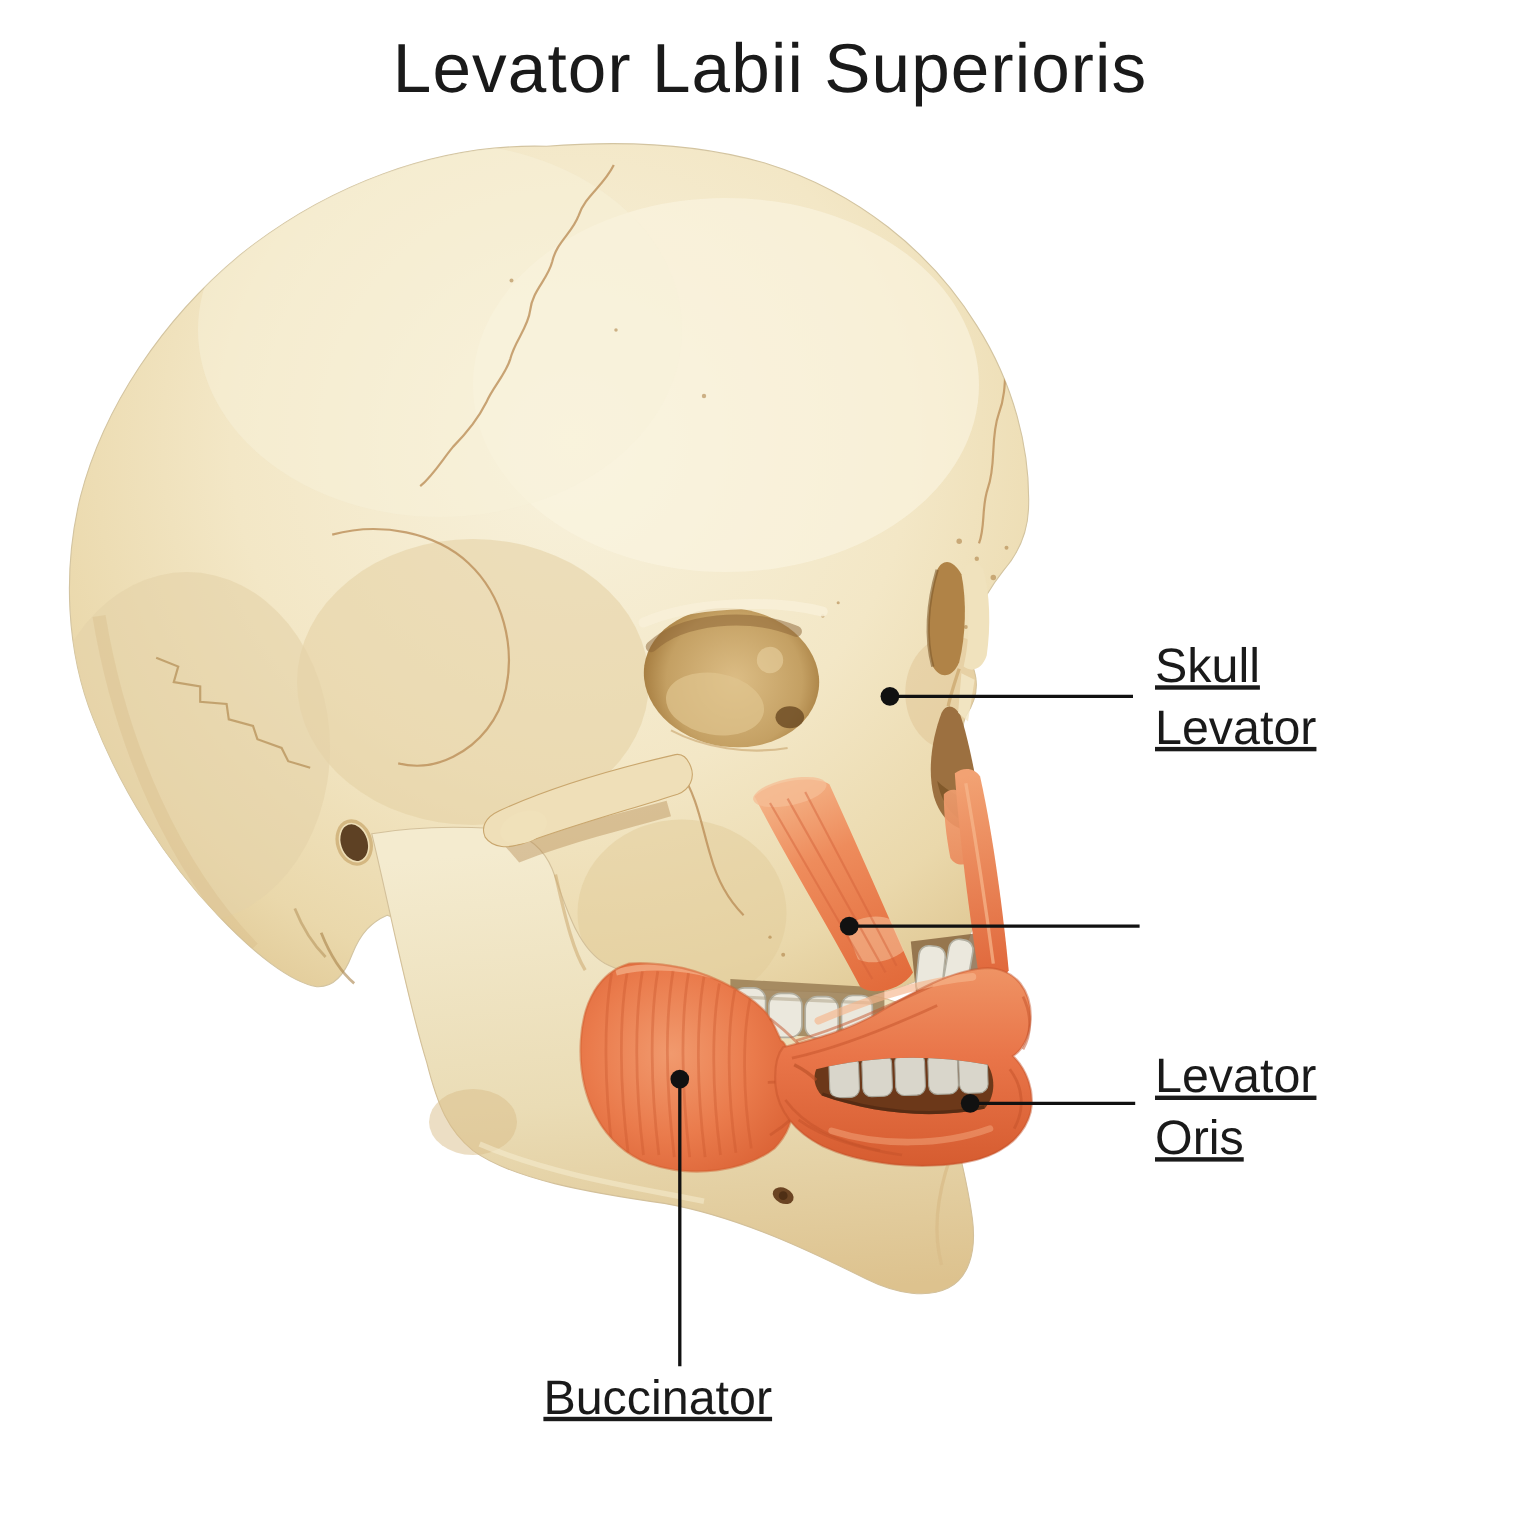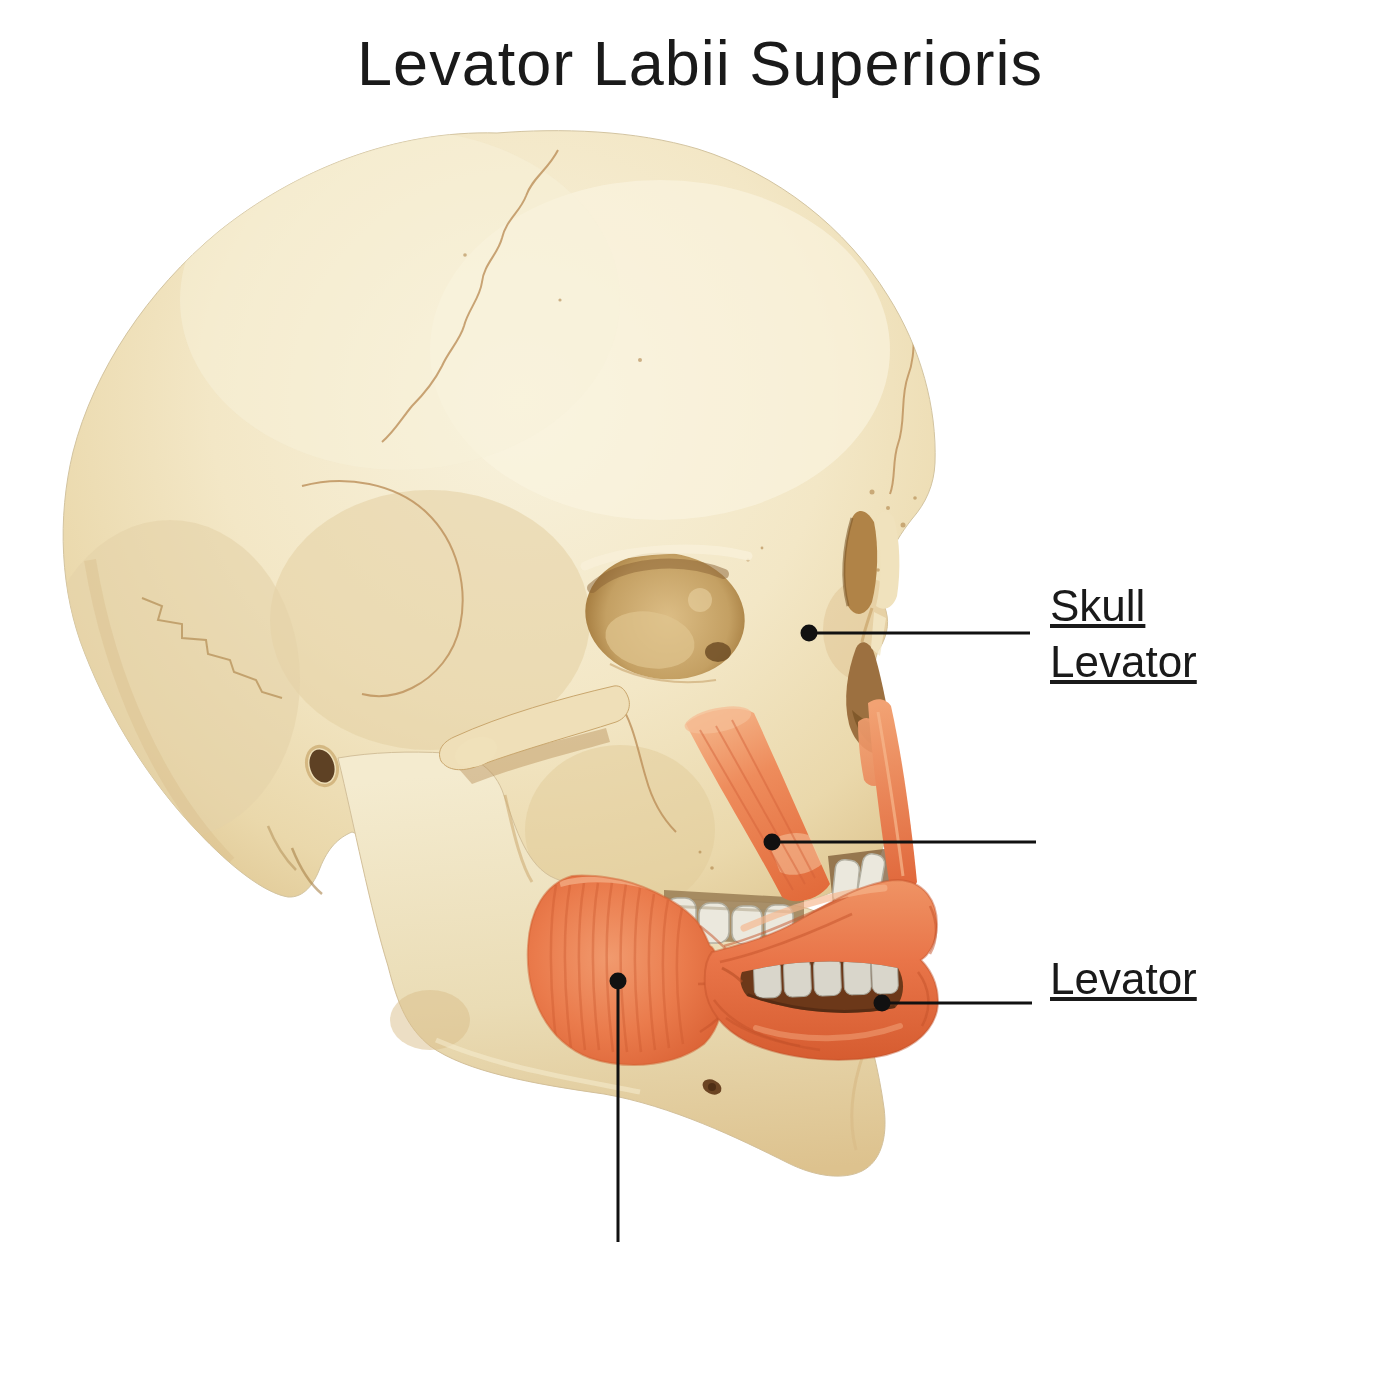--- a/index.html
+++ b/index.html
@@ -283,15 +283,19 @@
 </svg>
 
   <div class="title">Levator Labii Superioris</div>
 
   <div class="label lbl-skull">
     <span>Skull</span>
     <span>Levator</span>
   </div>
   <div class="label lbl-ocularis">
     <span>Levator</span>
+    <span>Oris</span>
   </div>
+  <div class="label lbl-buccinator">
+    <span>Buccinator</span>
+  </div>
 
 </div>
 
 </body></html>

